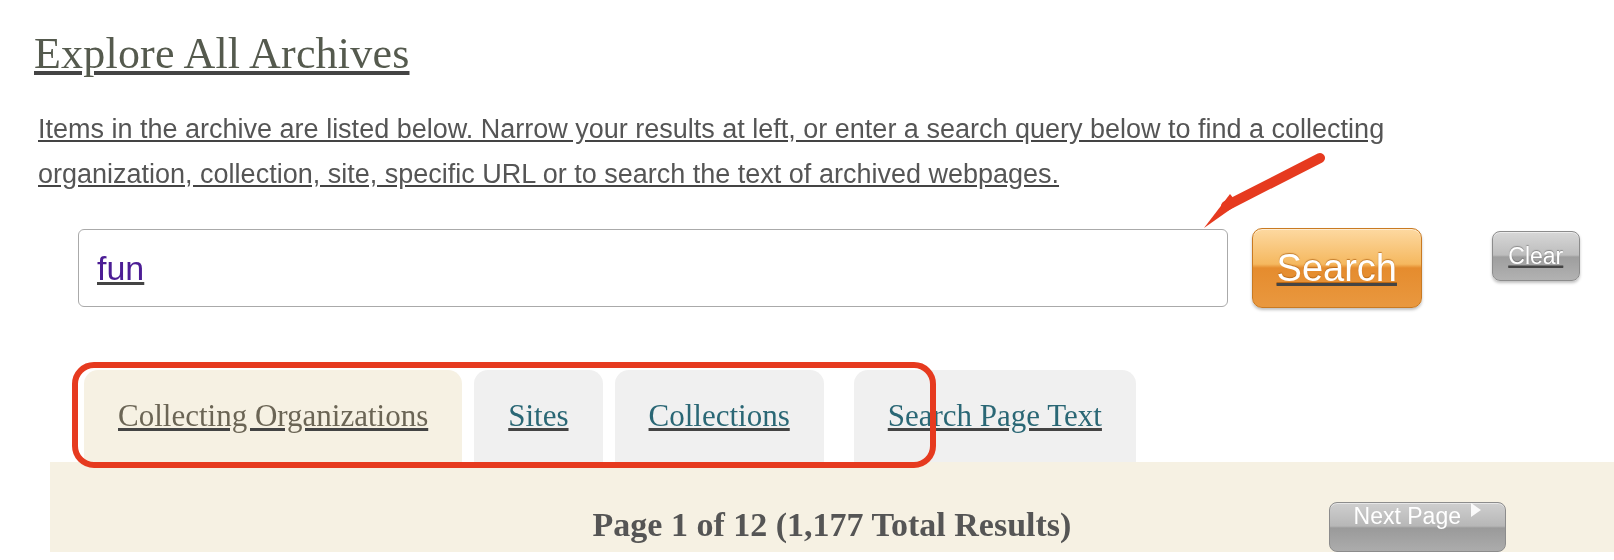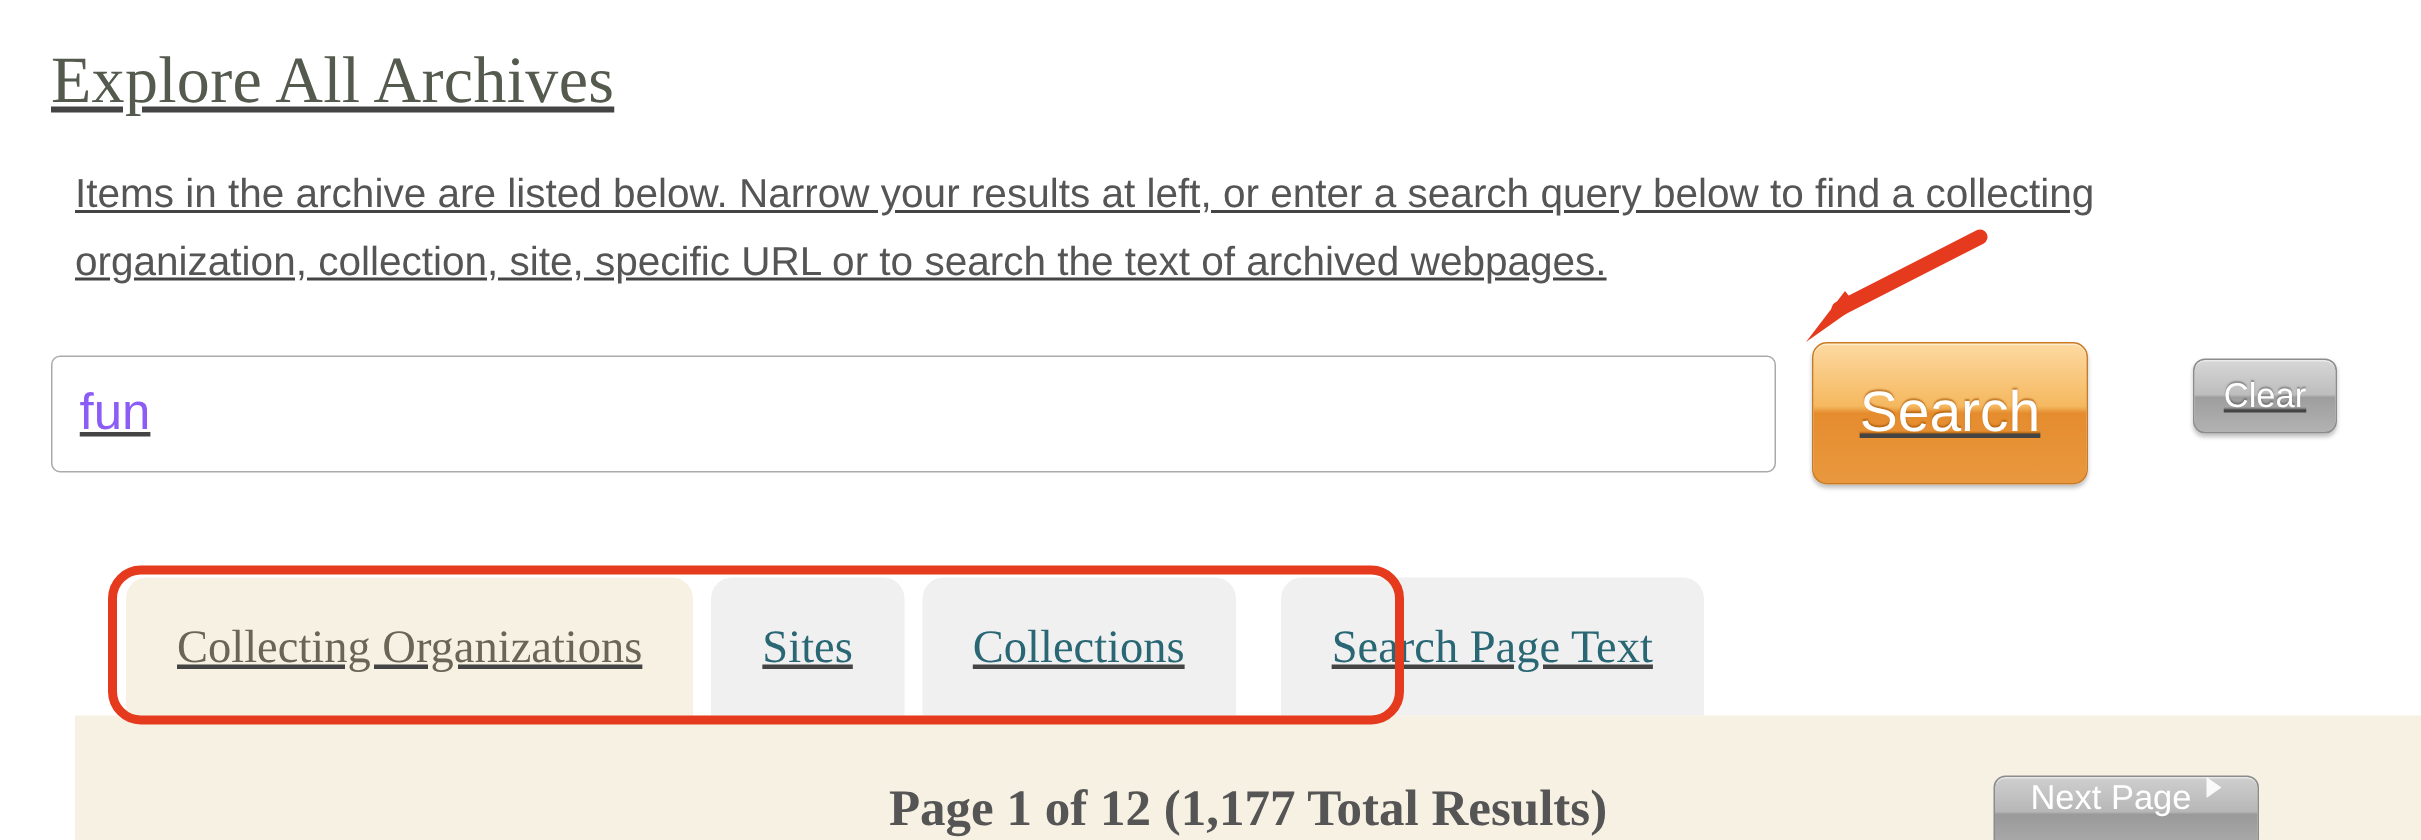--- a/index.html
+++ b/index.html
@@ -23,54 +23,55 @@
     font-size: 44px;
     color: #555a4e;
     margin: 0 0 28px 0;
     letter-spacing: 0.2px;
   }
   .intro {
     font-family: -apple-system, "Helvetica Neue", Arial, sans-serif;
     font-size: 27px;
     color: #555;
     line-height: 1.65;
-    margin: 0 0 32px 16px;
+    margin: 0 0 32px 4px;
     max-width: 1500px;
   }
   .search-row {
     display: flex;
     align-items: center;
     gap: 24px;
   }
   .search-input {
     flex: 0 0 auto;
     width: 1150px;
     height: 78px;
     font-family: -apple-system, "Helvetica Neue", Arial, sans-serif;
     font-size: 34px;
-    color: #8b5cf6;
+    color: #4c1d95;
     padding: 0 18px;
     border: 1px solid #aaa;
     border-radius: 6px;
     background: #fff;
     outline: none;
+    margin-left: 44px;
   }
   .btn {
     display: inline-flex;
     align-items: center;
     justify-content: center;
     border-radius: 10px;
     cursor: pointer;
     font-family: -apple-system, "Helvetica Neue", Arial, sans-serif;
     user-select: none;
     white-space: nowrap;
   }
   .btn-search {
     width: 184px;
-    height: 95px;
+    height: 80px;
     font-size: 38px;
     color: #fff;
     text-shadow: 0 -1px 1px rgba(160,80,0,0.6);
     background: linear-gradient(to bottom, #fdd9a1 0%, #f5b85f 45%, #e58c2e 50%, #e9983f 100%);
     border: 1px solid #c97a22;
     box-shadow: 0 2px 3px rgba(0,0,0,0.25), inset 0 1px 0 rgba(255,255,255,0.5);
   }
   .btn-clear {
     width: 96px;
     height: 50px;

